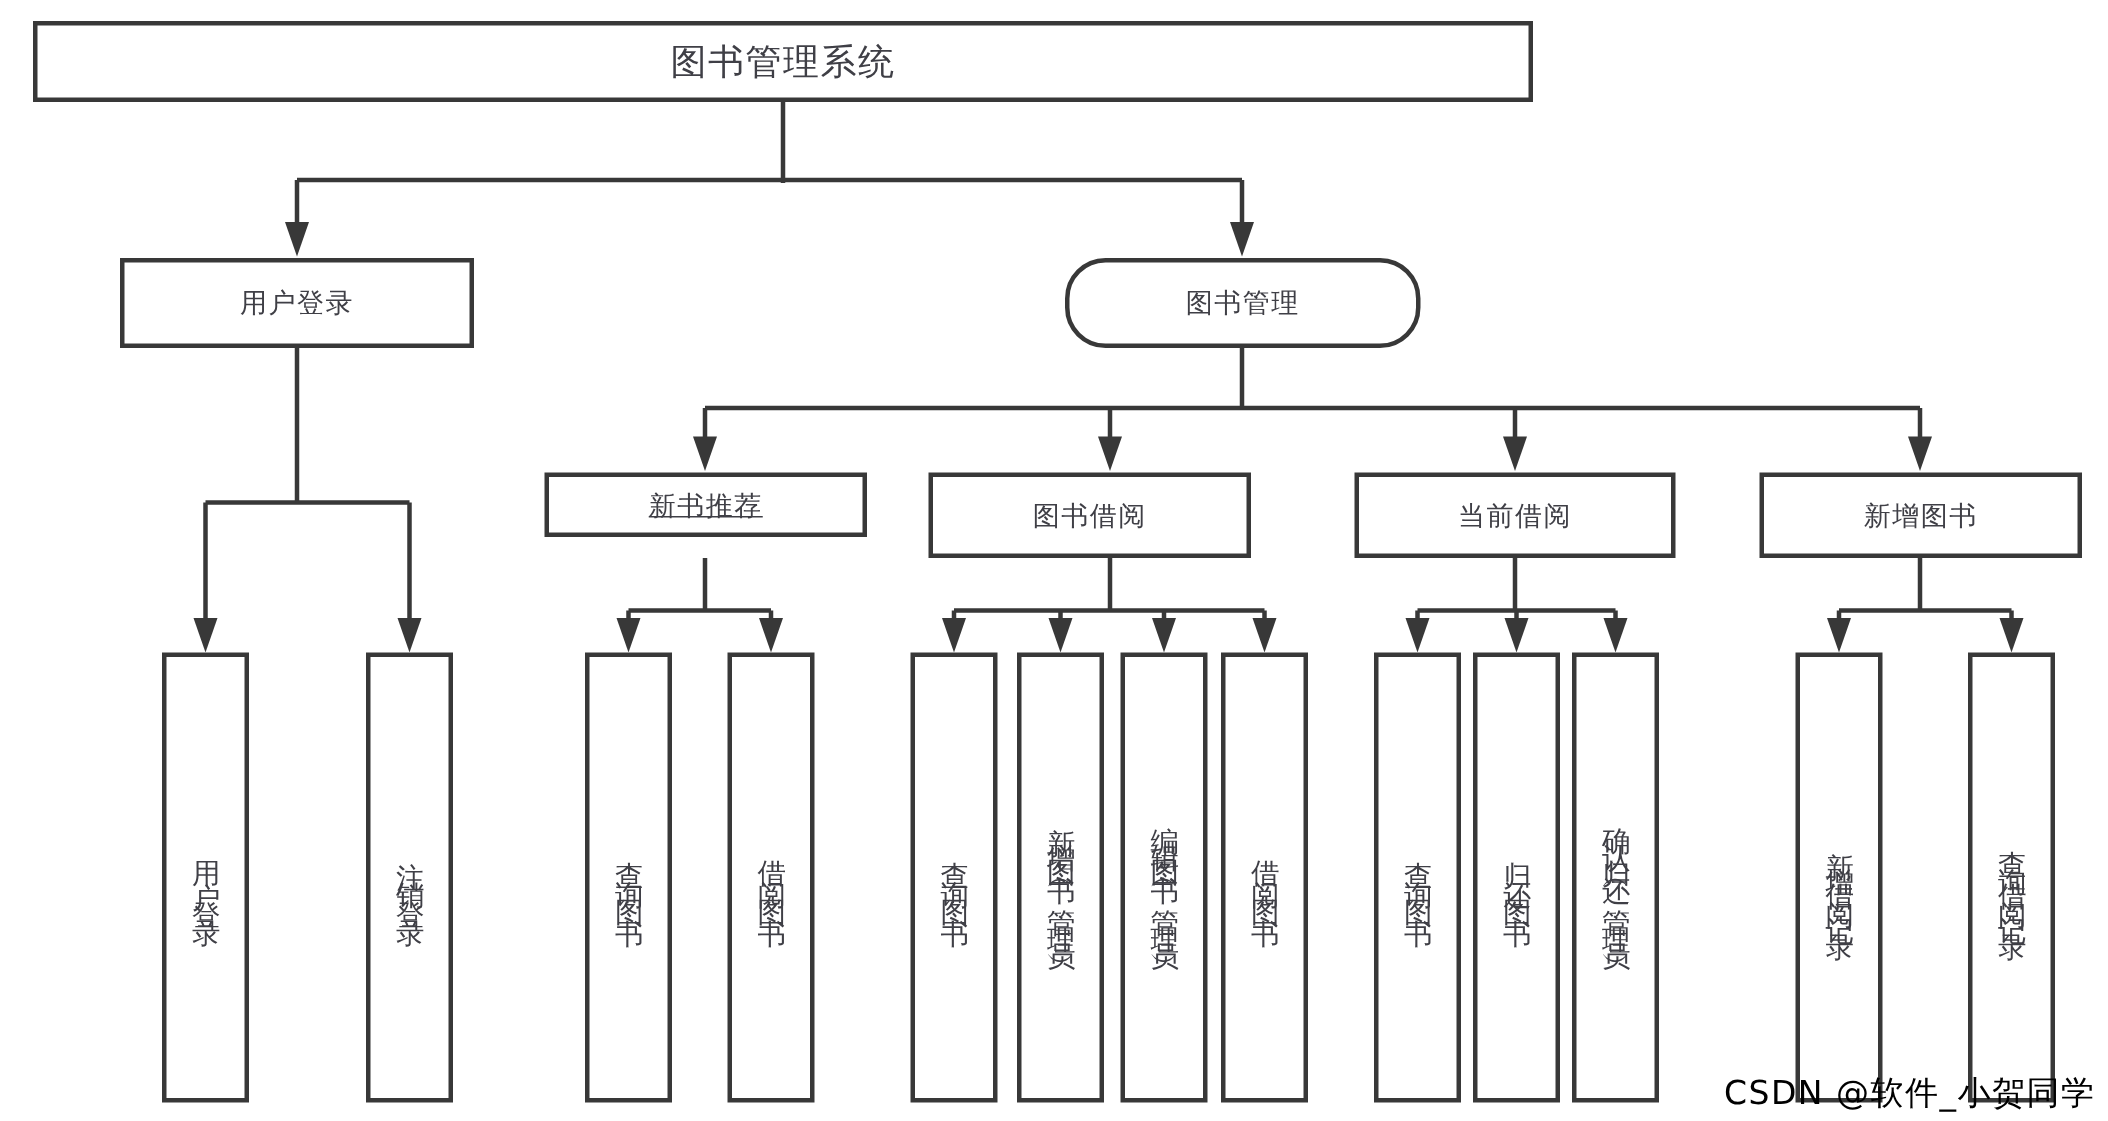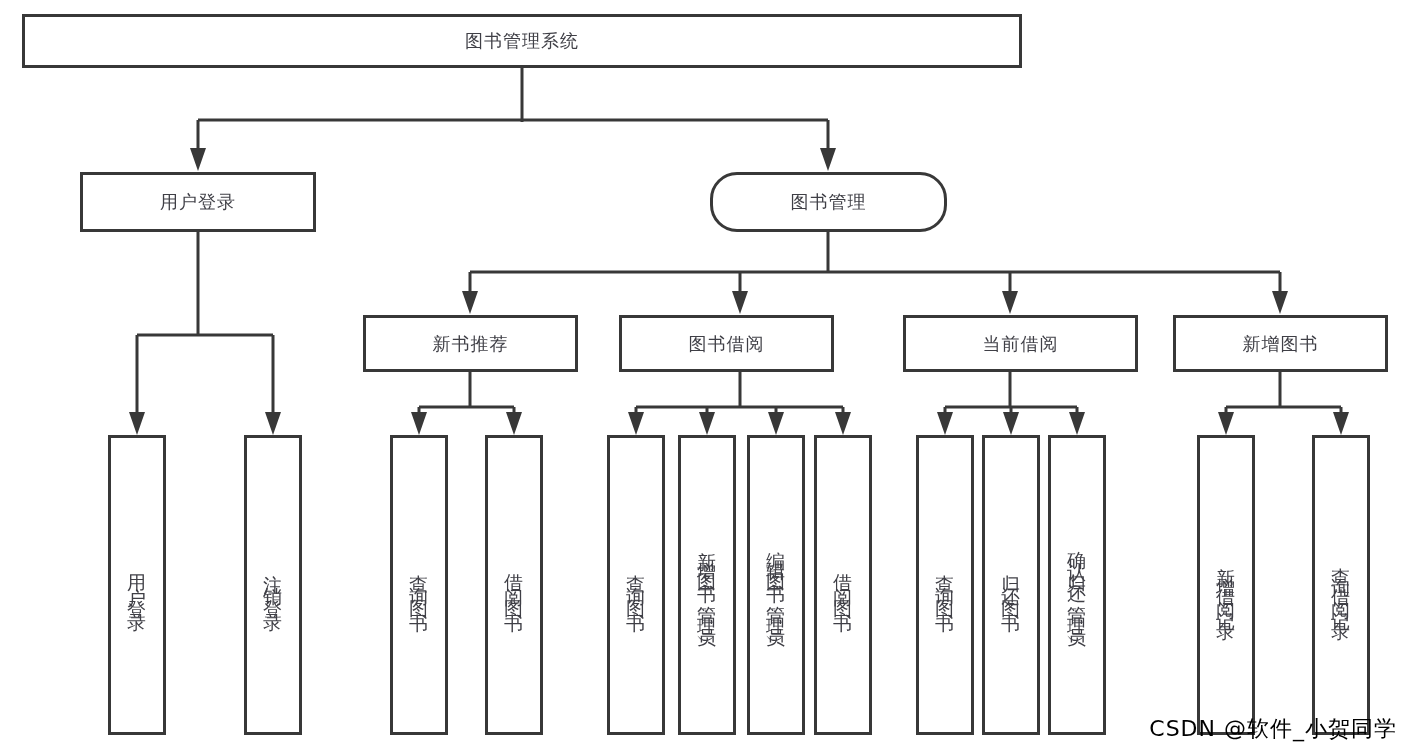--- a/index.html
+++ b/index.html
@@ -39,21 +39,21 @@
     align-items: center;
     justify-content: center;
     color: #3f3f46;
   }
   .hlabel {
     font-size: 18px;
     letter-spacing: 1px;
     white-space: nowrap;
   }
   .root-label {
-    font-size: 18px;
+    font-size: 24px;
     letter-spacing: 1px;
   }
   .vlabel {
     writing-mode: vertical-rl;
     text-orientation: mixed;
     font-size: 19px;
     letter-spacing: 13px;
     line-height: 1;
     white-space: nowrap;
   }
@@ -136,27 +136,27 @@
     <span class="root-label">图书管理系统</span>
   </div>
 
   <div class="box" style="left:80px; top:172px; width:236px; height:60px;">
     <span class="hlabel">用户登录</span>
   </div>
   <div class="box" style="left:710px; top:172px; width:237px; height:60px;border-radius:27px;">
     <span class="hlabel">图书管理</span>
   </div>
 
-  <div class="box" style="left:363px; top:315px; width:215px; height:57px;">
+  <div class="box" style="left:363px; top:315px; width:215px; height:43px;text-decoration:underline;">
     <span class="hlabel">新书推荐</span>
   </div>
   <div class="box" style="left:619px; top:315px; width:215px; height:57px;">
     <span class="hlabel">图书借阅</span>
   </div>
-  <div class="box" style="left:903px; top:315px; width:235px; height:57px;">
+  <div class="box" style="left:903px; top:315px; width:214px; height:57px;">
     <span class="hlabel">当前借阅</span>
   </div>
   <div class="box" style="left:1173px; top:315px; width:215px; height:57px;">
     <span class="hlabel">新增图书</span>
   </div>
 
   <div class="box" style="left:108px; top:435px; width:58px; height:300px;">
     <span class="vlabel">用户登录</span>
   </div>
   <div class="box" style="left:244px; top:435px; width:58px; height:300px;">

